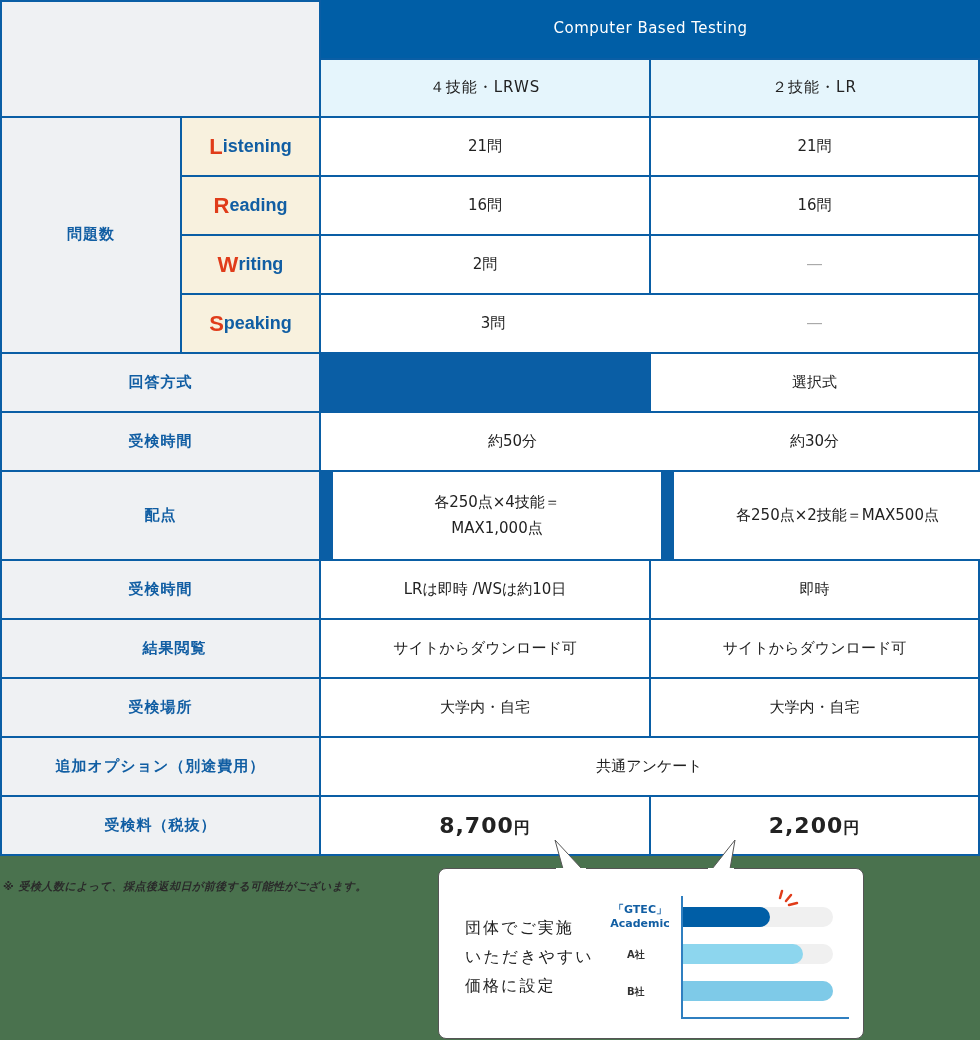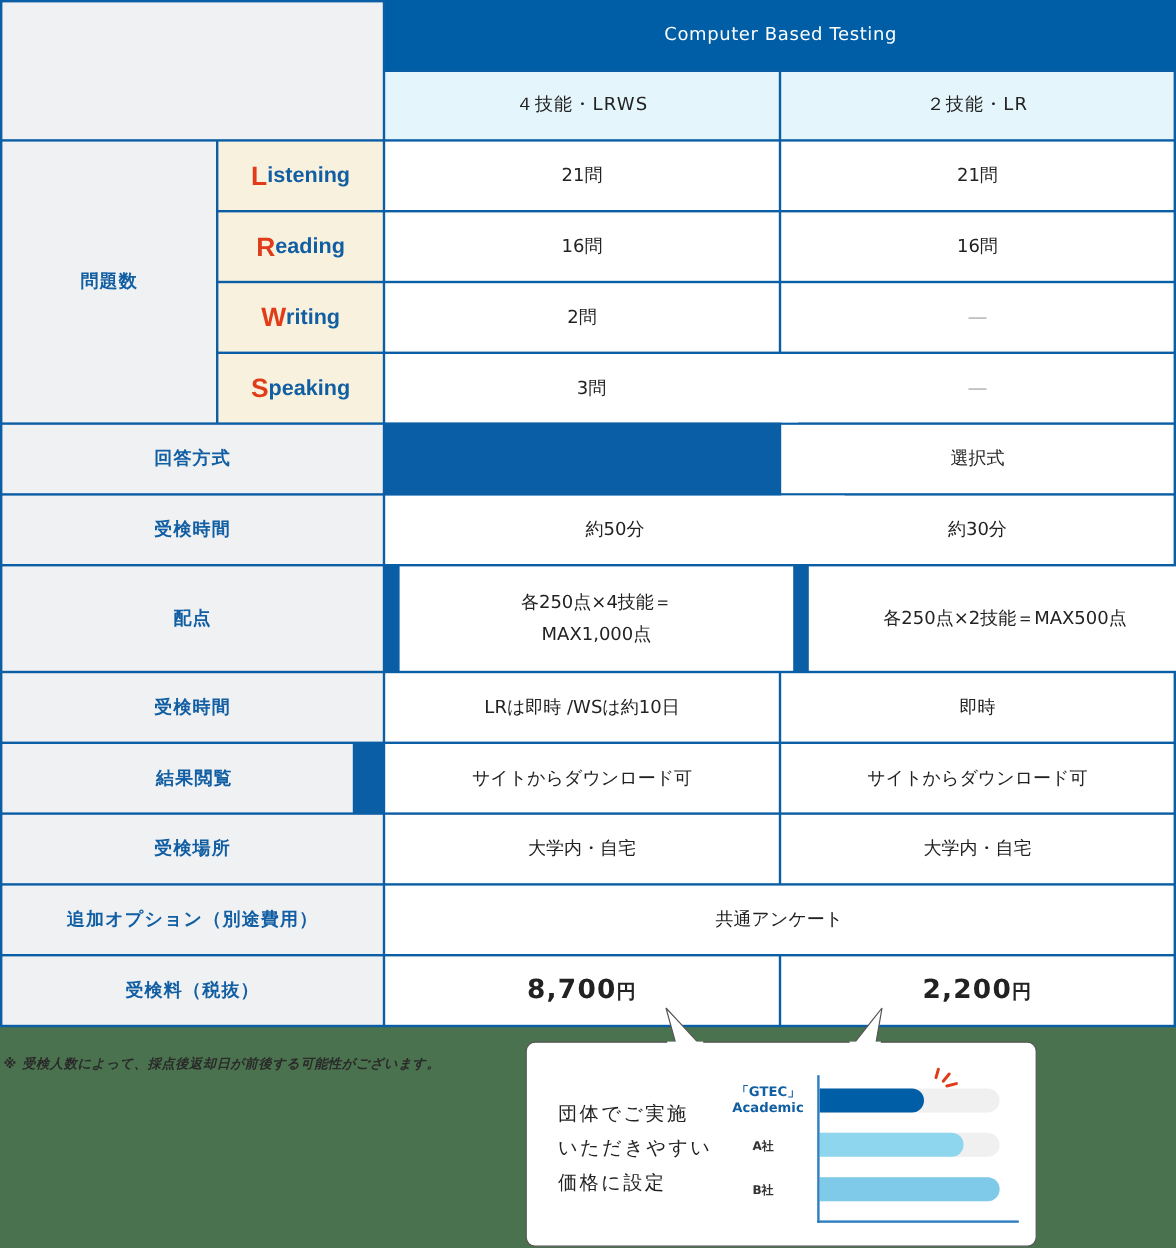--- a/index.html
+++ b/index.html
@@ -87,21 +87,21 @@
   </div>
   <div class="cell c-val" style="left:674px;top:472px;width:327px;height:87px;flex-direction:row;">
     <span>各250点×2技能＝</span>
     <span>MAX500点</span>
   </div>
 
   <div class="cell c-label" style="left:2px;top:561px;width:317px;height:57px;">受検時間</div>
   <div class="cell c-val" style="left:321px;top:561px;width:328px;height:57px;">LRは即時 /WSは約10日</div>
   <div class="cell c-val" style="left:651px;top:561px;width:327px;height:57px;">即時</div>
 
-  <div class="cell c-label" style="left:2px;top:620px;width:292px;height:57px;padding-left:28px;">結果閲覧</div>
+  <div class="cell c-label" style="left:2px;top:620px;width:317px;height:57px;padding-left:28px;">結果閲覧</div>
   <div class="cell c-val" style="left:321px;top:620px;width:328px;height:57px;">サイトからダウンロード可</div>
   <div class="cell c-val" style="left:651px;top:620px;width:327px;height:57px;">サイトからダウンロード可</div>
 
   <div class="cell c-label" style="left:2px;top:679px;width:317px;height:57px;">受検場所</div>
   <div class="cell c-val" style="left:321px;top:679px;width:328px;height:57px;">大学内・自宅</div>
   <div class="cell c-val" style="left:651px;top:679px;width:327px;height:57px;">大学内・自宅</div>
 
   <div class="cell c-label" style="left:2px;top:738px;width:317px;height:57px;">追加オプション（別途費用）</div>
   <div class="cell c-val" style="left:321px;top:738px;width:657px;height:57px;">共通アンケート</div>
 

